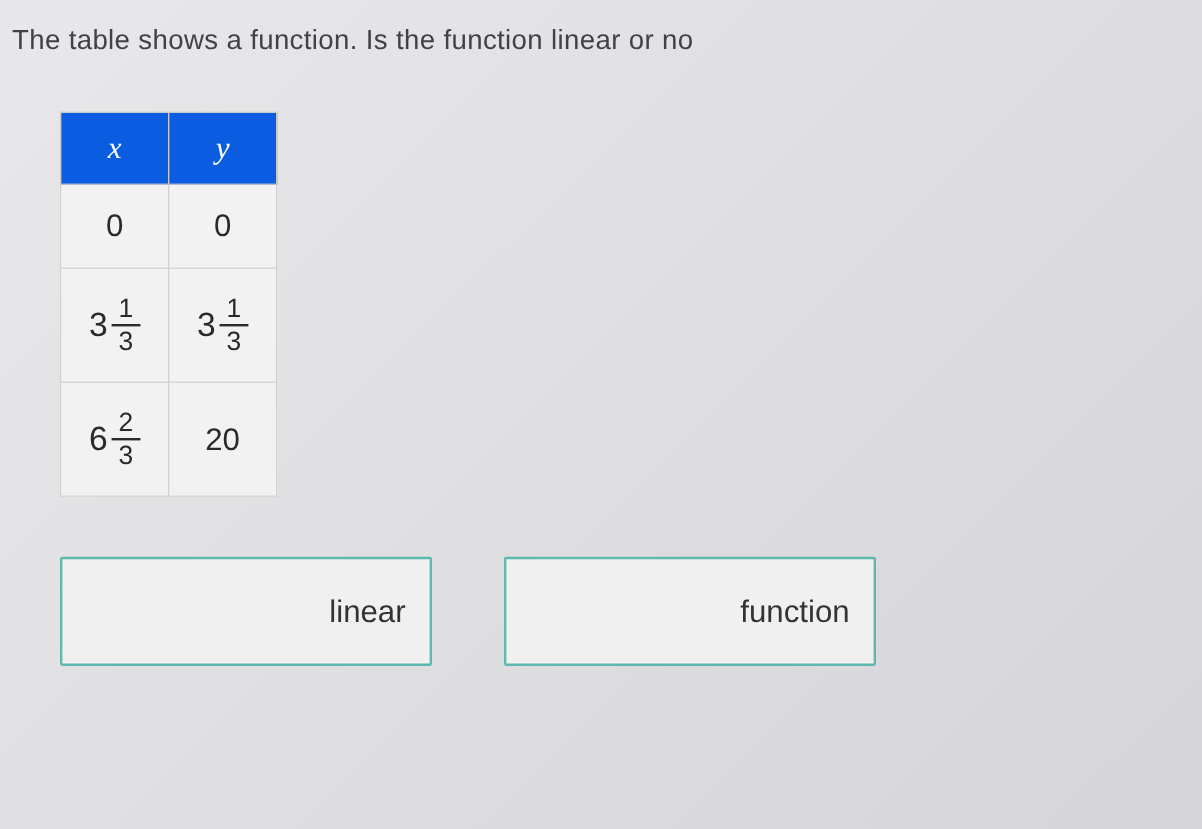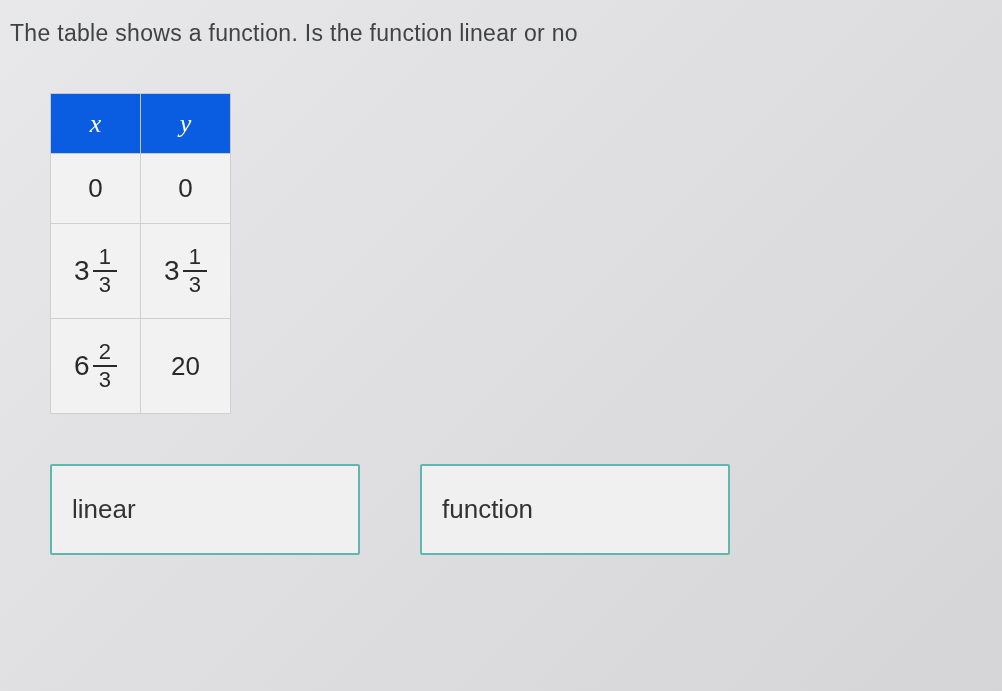--- a/index.html
+++ b/index.html
@@ -84,21 +84,21 @@
       gap: 60px;
     }
     .answer-btn {
       border: 2px solid #5fb8b0;
       background: #f0f0f0;
       color: #333333;
       font-size: 26px;
       font-family: Verdana, Geneva, sans-serif;
       padding: 28px 20px;
       width: 310px;
-      text-align: left;
+      text-align: right;
       cursor: pointer;
       border-radius: 2px;
     }
   </style>
 </head>
 <body>
 
 <div class="question-text">The table shows a function. Is the function linear or no</div>
 
 <div class="content-wrap">

